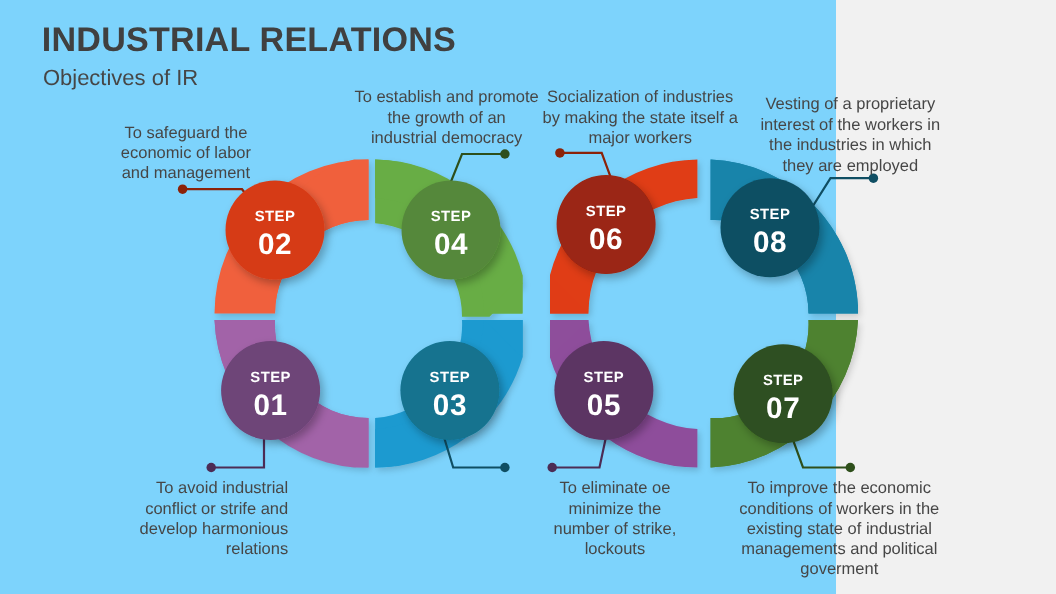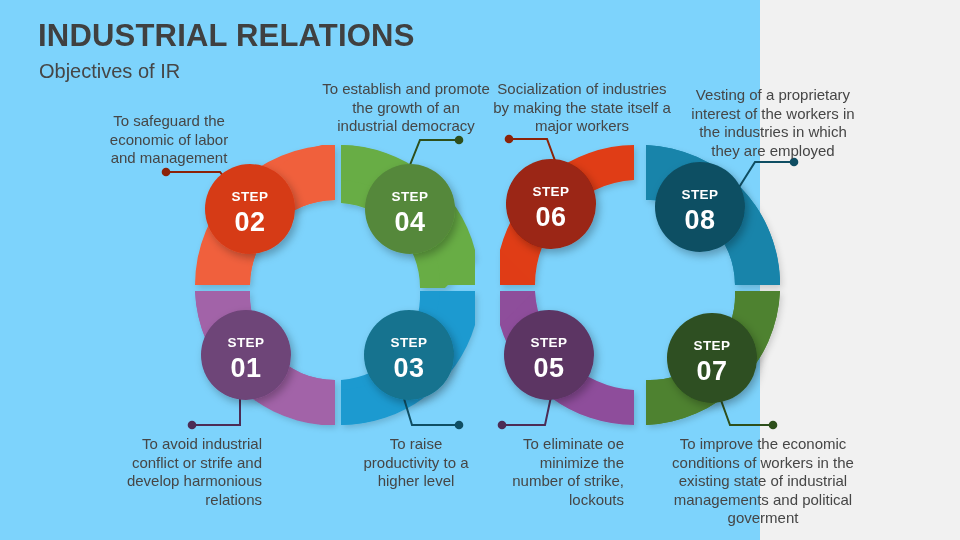--- a/index.html
+++ b/index.html
@@ -229,19 +229,18 @@
   <div class="callout" style="left:96px; top:112px; width:146px;">To safeguard the economic of labor and management</div>
 
   <div class="callout" style="left:322px; top:80px; width:168px;">To establish and promote the growth of an industrial democracy</div>
 
   <div class="callout" style="left:492px; top:80px; width:180px;">Socialization of industries by making the state itself a major workers</div>
 
   <div class="callout" style="left:688px; top:73px; width:170px;margin-top:13px;">Vesting of a proprietary interest of the workers in the industries in which they are employed</div>
 
   <div class="callout" style="left:108px; top:435px; width:154px;text-align:right;">To avoid industrial conflict or strife and develop harmonious relations</div>
 
-  <div class="callout" style="left:353px; top:435px; width:126px;">To raise productivity to a higher level</div>
-
-  <div class="callout" style="left:494px; top:435px; width:130px;text-align:right;">To eliminate oe minimize the number of strike, lockouts</div>
+
+  <div class="callout" style="left:494px; top:435px; width:130px;">To eliminate oe minimize the number of strike, lockouts</div>
 
   <div class="callout" style="left:668px; top:435px; width:190px;">To improve the economic conditions of workers in the existing state of industrial managements and political goverment</div>
 
 </div>
 
 </body></html>

